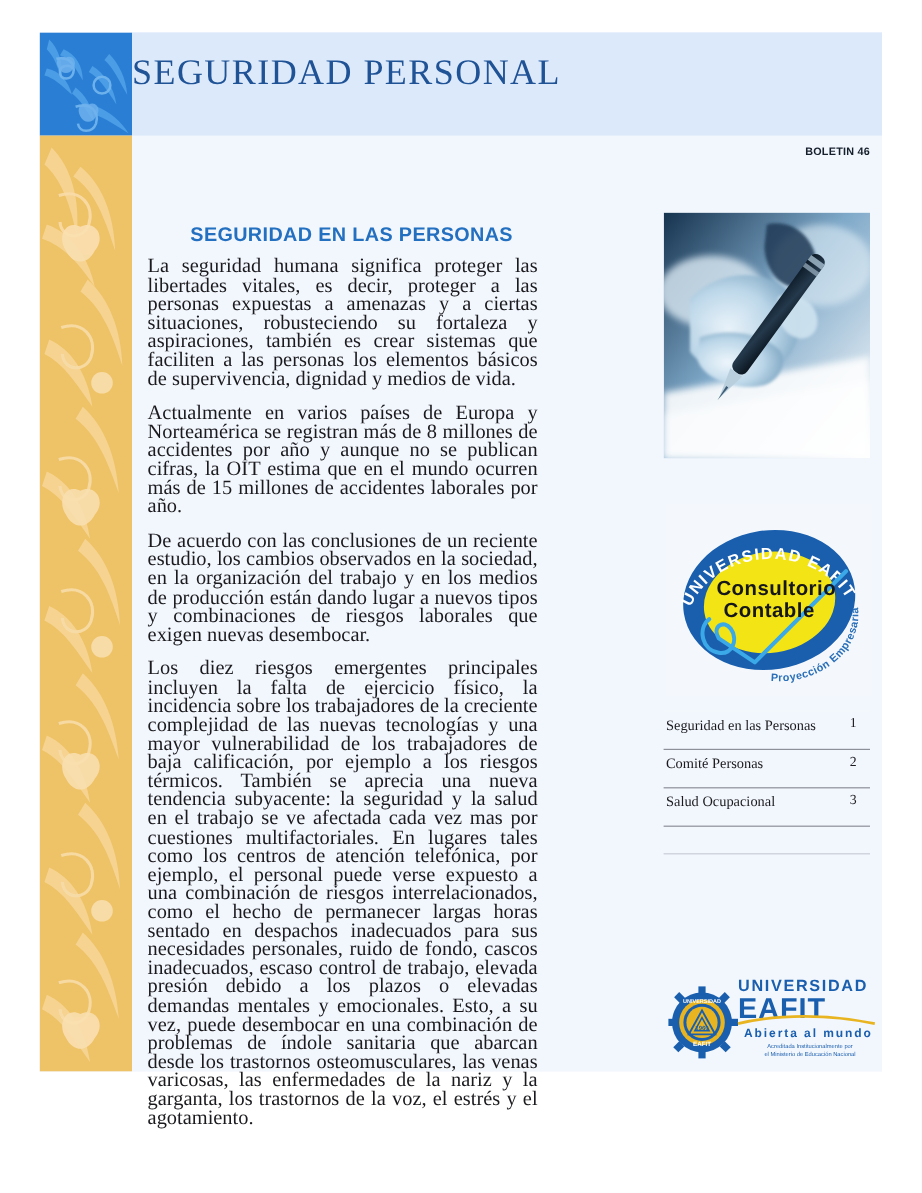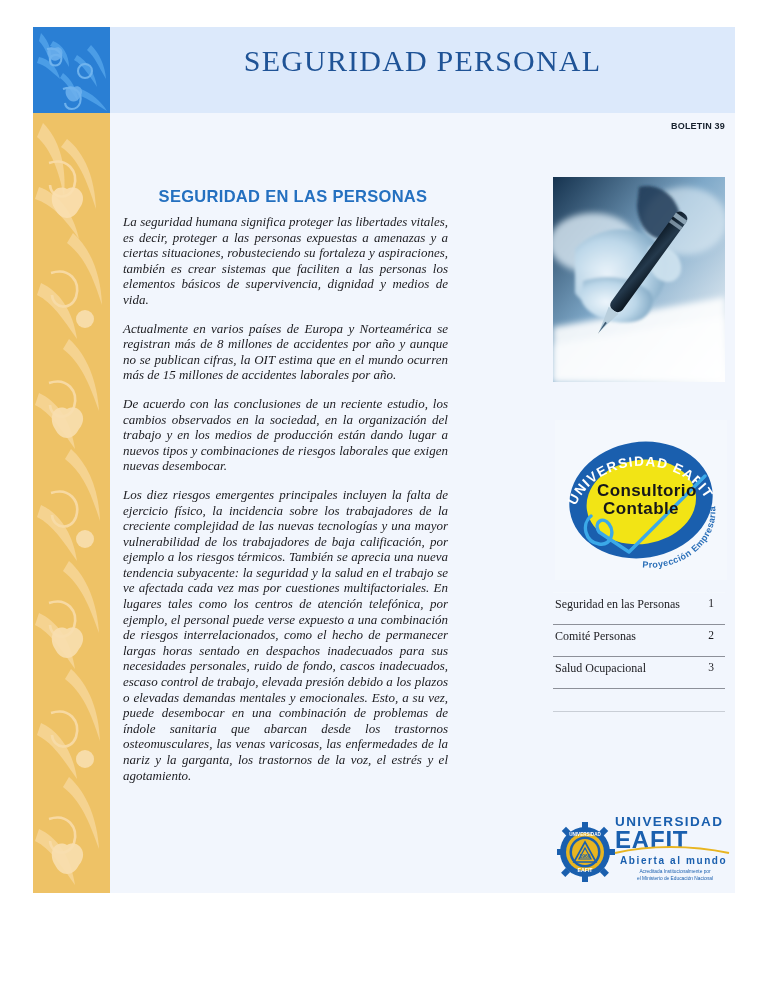--- a/index.html
+++ b/index.html
@@ -38,21 +38,20 @@
 
   
   .header-band{
     position:absolute; left:77px; top:0;
     width:625px; height:86px;
     background:#dce9fb;
   }
   .header-title{
     position:absolute; left:0; top:17px;
     width:625px;
-    text-align:center;
     font-family:"Liberation Serif", serif;
     font-size:30px;
     letter-spacing:1.2px;
     color:#1f5396;
   }
   .boletin{
     position:absolute; left:77px; top:94px;
     width:615px;
     text-align:right;
     font-family:"Liberation Sans", sans-serif;
@@ -73,26 +72,25 @@
     font-size:16.5px;
     font-weight:bold;
     color:#2470c0;
     letter-spacing:.3px;
     text-align:center;
     margin:0 0 8px 0;
   }
   p.body{
     margin:0 15px 13px 0;
     font-family:"Liberation Serif", serif;
-    font-size:13px;
+    font-size:17px;
     line-height:15.6px;
     color:#1b1b1f;
     text-align:justify;
     text-justify:inter-word;
-    font-style:italic;
   }
 
   
   .rail{position:absolute; left:520px; top:0; width:182px;}
   .photo{
     position:absolute; left:0; top:150px;
     width:172px; height:205px;
     overflow:hidden;
     background:#eaf2fb;
   }
@@ -202,21 +200,21 @@
             <circle cx="52" cy="646" r="9"></circle>
           </g>
         </svg>
       </span>
     </div>
   </div>
 
   <div class="header-band">
     <div class="header-title">SEGURIDAD PERSONAL</div>
   </div>
-  <div class="boletin">BOLETIN 39</div>
+  <div class="boletin">BOLETIN 46</div>
 
   <div class="content">
     <h2 class="section-head">SEGURIDAD EN LAS PERSONAS</h2>
     <p class="body">La seguridad humana significa proteger las libertades vitales, es decir, proteger a las personas expuestas a amenazas y a ciertas situaciones, robusteciendo su fortaleza y aspiraciones, también es crear sistemas que faciliten a las personas los elementos básicos de supervivencia, dignidad y medios de vida.</p>
     <p class="body">Actualmente en varios países de Europa y Norteamérica se registran más de 8 millones de accidentes por año y aunque no se publican cifras, la OIT estima que en el mundo ocurren más de 15 millones de accidentes laborales por año.</p>
     <p class="body">De acuerdo con las conclusiones de un reciente estudio, los cambios observados en la sociedad, en la organización del trabajo y en los medios de producción están dando lugar a nuevos tipos y combinaciones de riesgos laborales que exigen nuevas desembocar.</p>
     <p class="body">Los diez riesgos emergentes principales incluyen la falta de ejercicio físico, la incidencia sobre los trabajadores de la creciente complejidad de las nuevas tecnologías y una mayor vulnerabilidad de los trabajadores de baja calificación, por ejemplo a los riesgos térmicos. También se aprecia una nueva tendencia subyacente: la seguridad y la salud en el trabajo se ve afectada cada vez mas por cuestiones multifactoriales. En lugares tales como los centros de atención telefónica, por ejemplo, el personal puede verse expuesto a una combinación de riesgos interrelacionados, como el hecho de permanecer largas horas sentado en despachos inadecuados para sus necesidades personales, ruido de fondo, cascos inadecuados, escaso control de trabajo, elevada presión debido a los plazos o elevadas demandas mentales y emocionales. Esto, a su vez, puede desembocar en una combinación de problemas de índole sanitaria que abarcan desde los trastornos osteomusculares, las venas varicosas, las enfermedades de la nariz y la garganta, los trastornos de la voz, el estrés y el agotamiento.</p>
   </div>
 
   <div class="rail">

